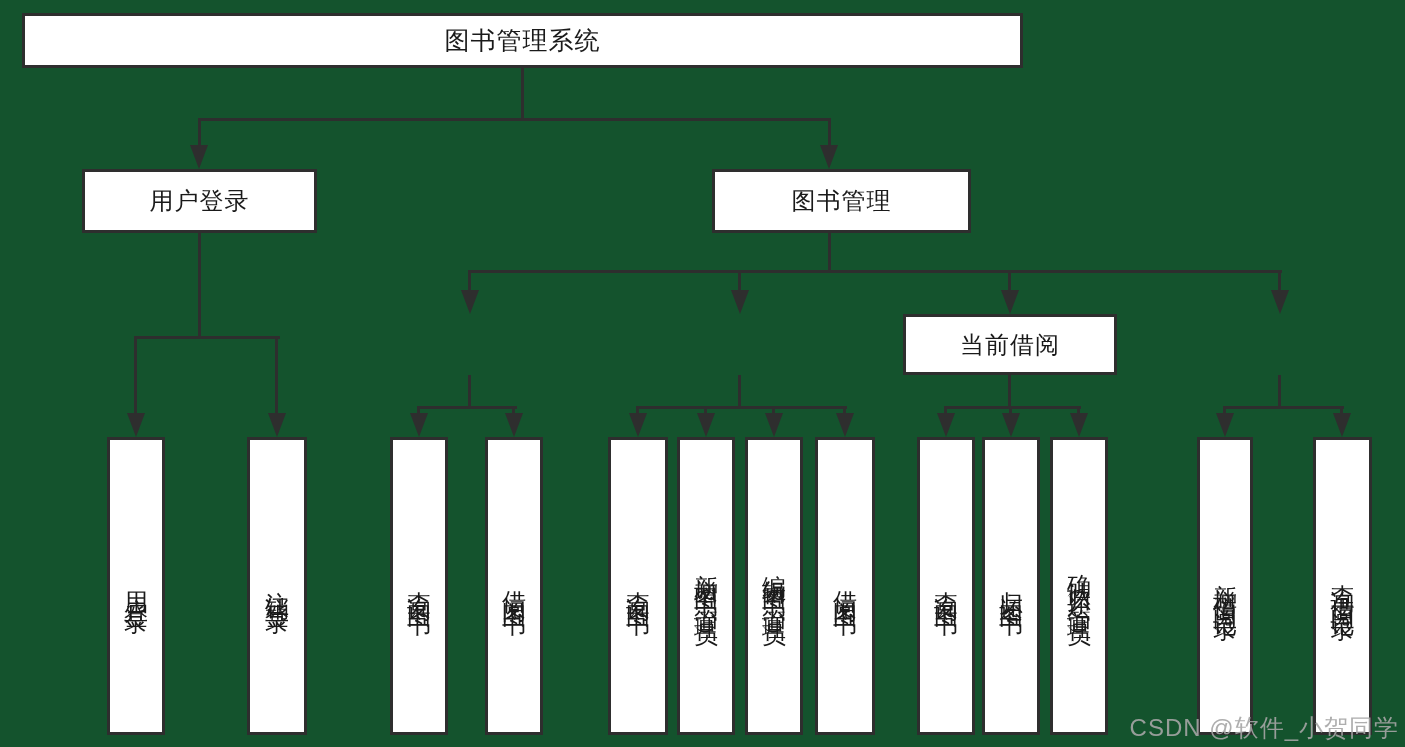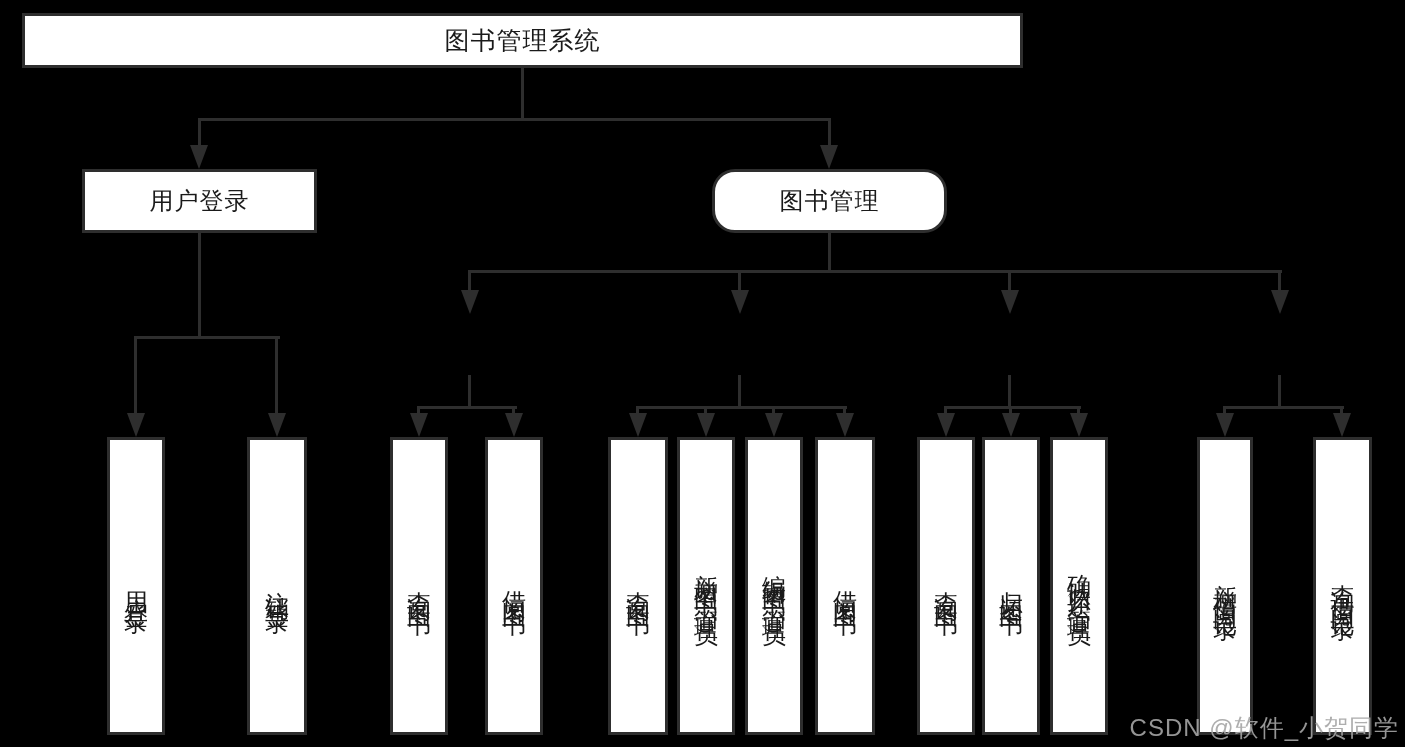--- a/index.html
+++ b/index.html
@@ -1,17 +1,17 @@
 <!DOCTYPE html>
 <html><head>
 <meta charset="utf-8">
 <style>
   html,body { margin:0; padding:0; background:#ffffff; }
   #canvas {
-    position:relative; width:1405px; height:747px; background:#000000;
+    position:relative; width:1405px; height:747px; background:#14532d;
     font-family:"Liberation Sans","DejaVu Sans",sans-serif; overflow:hidden;
   }
   .box {
     position:absolute; box-sizing:border-box; background:#ffffff;
     border:3px solid #2e2e2e; color:#1a1a1a;
     display:flex; align-items:center; justify-content:center;
     font-size:24px; line-height:1; letter-spacing:1px; white-space:nowrap;
   }
   .vbox {
     writing-mode:vertical-rl; text-orientation:mixed;
@@ -36,40 +36,41 @@
   <div class="box" style="left:22px; top:13px; width:1001px; height:55px; font-size:25px;">图书管理系统</div>
 
   <div class="ln" style="left:521px; top:68px; width:3px; height:53px;"></div>
   <div class="ln" style="left:198px; top:118px; width:633px; height:3px;"></div>
   <div class="ln" style="left:198px; top:118px; width:3px; height:30px;"></div>
   <div class="arr" style="left:190px; top:145px;"></div>
   <div class="ln" style="left:828px; top:118px; width:3px; height:30px;"></div>
   <div class="arr" style="left:820px; top:145px;"></div>
 
   <div class="box" style="left:82px; top:169px; width:235px; height:64px;">用户登录</div>
-  <div class="box" style="left:712px; top:169px; width:235px; height:64px;border-radius:23px;">图书管理</div>
+  <div class="box" style="left:712px; top:169px; width:259px; height:64px;">图书管理</div>
 
   <div class="ln" style="left:198px; top:233px; width:3px; height:106px;"></div>
   <div class="ln" style="left:134px; top:336px; width:146px; height:3px;"></div>
   <div class="ln" style="left:134px; top:336px; width:3px; height:80px;"></div>
   <div class="arr" style="left:127px; top:413px;"></div>
   <div class="ln" style="left:275px; top:336px; width:3px; height:80px;"></div>
   <div class="arr" style="left:268px; top:413px;"></div>
 
   <div class="ln" style="left:828px; top:233px; width:3px; height:39px;"></div>
   <div class="ln" style="left:468px; top:270px; width:814px; height:3px;"></div>
   <div class="ln" style="left:468px; top:270px; width:3px; height:23px;"></div>
   <div class="arr" style="left:461px; top:290px;"></div>
   <div class="ln" style="left:738px; top:270px; width:3px; height:23px;"></div>
   <div class="arr" style="left:731px; top:290px;"></div>
   <div class="ln" style="left:1008px; top:270px; width:3px; height:23px;"></div>
   <div class="arr" style="left:1001px; top:290px;"></div>
   <div class="ln" style="left:1278px; top:270px; width:3px; height:23px;"></div>
   <div class="arr" style="left:1271px; top:290px;"></div>
 
+  <div class="box" style="left:903px; top:314px; width:214px; height:61px;">当前借阅</div>
 
   <div class="ln" style="left:468px; top:375px; width:3px; height:34px;"></div>
   <div class="ln" style="left:417px; top:406px; width:100px; height:3px;"></div>
   <div class="ln" style="left:417px; top:406px; width:3px; height:10px;"></div>
   <div class="arr" style="left:410px; top:413px;"></div>
   <div class="ln" style="left:512px; top:406px; width:3px; height:10px;"></div>
   <div class="arr" style="left:505px; top:413px;"></div>
 
   <div class="ln" style="left:738px; top:375px; width:3px; height:34px;"></div>
   <div class="ln" style="left:636px; top:406px; width:211px; height:3px;"></div>

